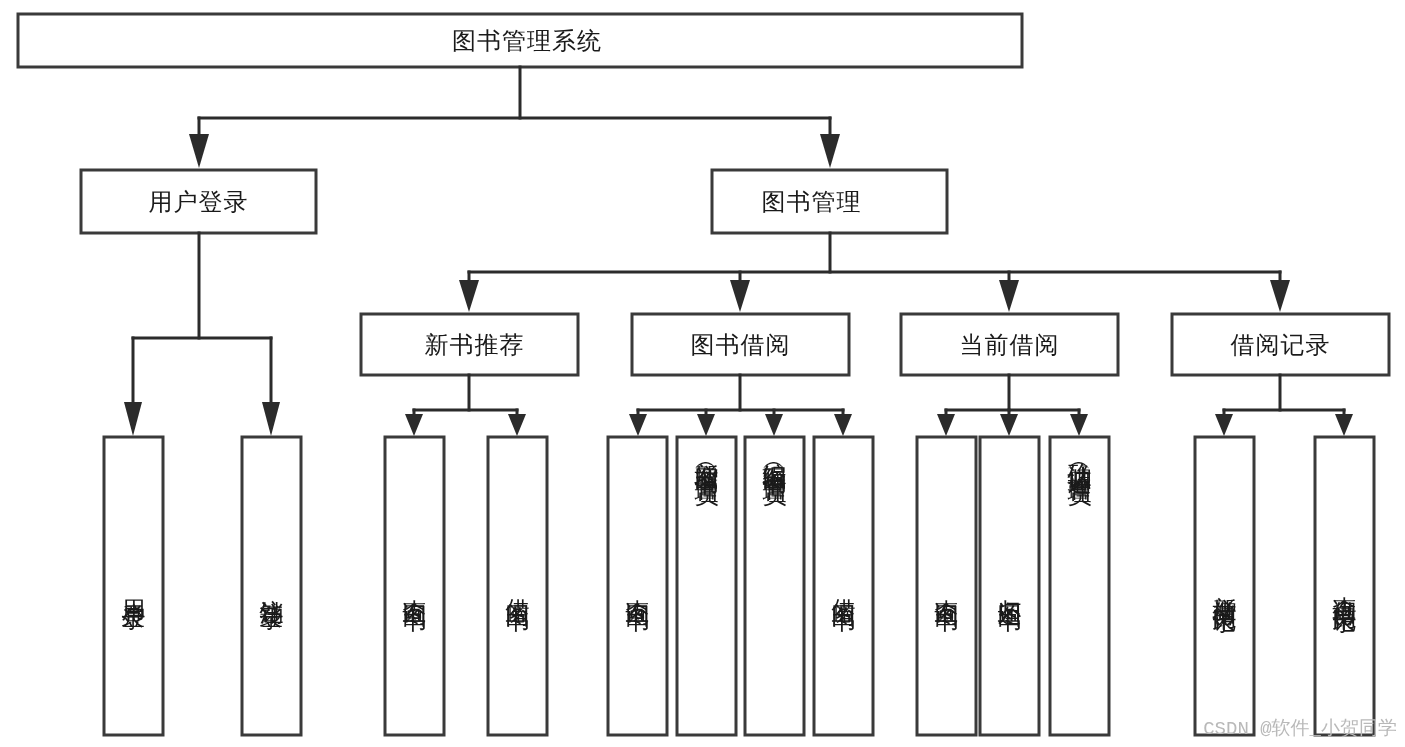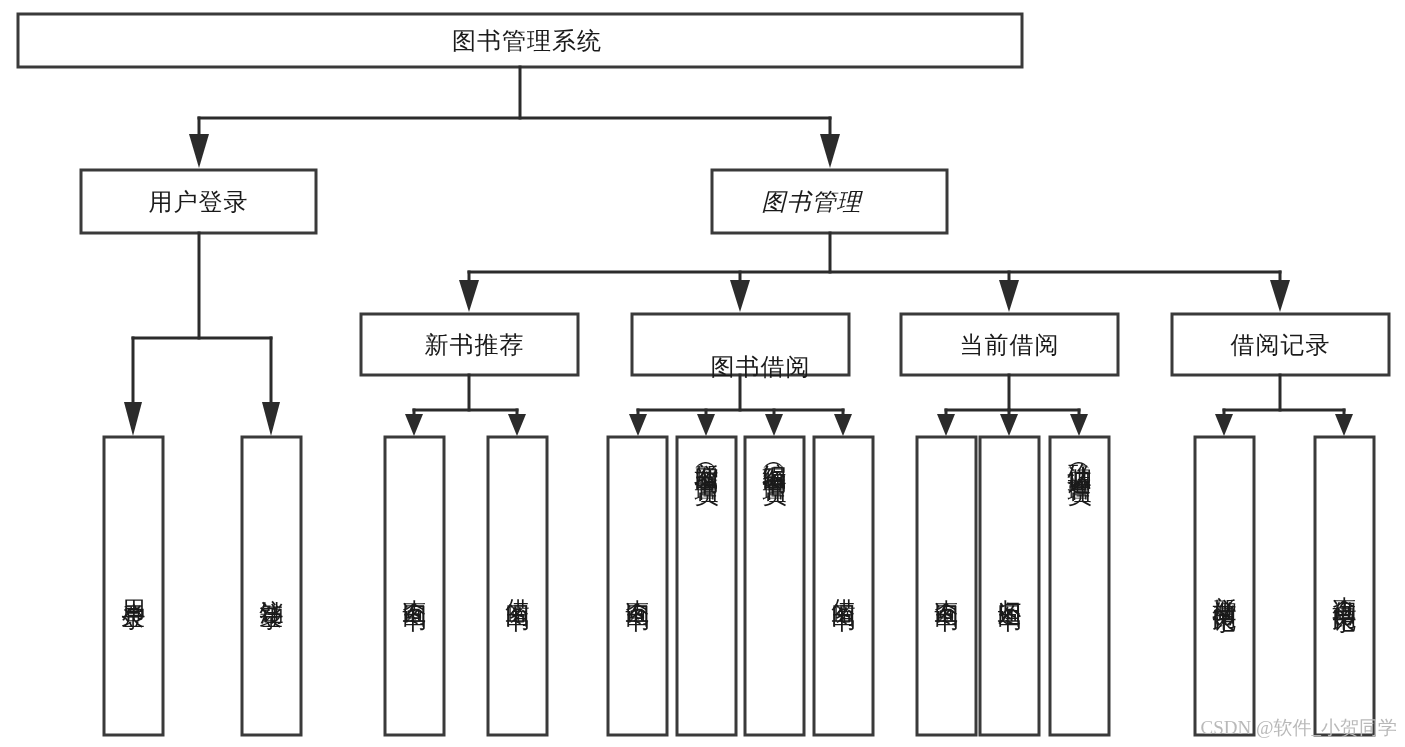--- a/index.html
+++ b/index.html
@@ -69,21 +69,21 @@
     font-family: "Liberation Sans", "DejaVu Sans", sans-serif;
     font-size: 24px;
     color: #1a1a1a;
     white-space: nowrap;
     letter-spacing: 1px;
   }
   .watermark {
     position: absolute;
     right: 8px;
     bottom: 6px;
-    font-family: Liberation Serif, serif;
+    font-family: Liberation Mono, monospace;
     font-size: 19px;
     color: #b9b9b9;
     white-space: nowrap;
     pointer-events: none;
   }
 </style>
 </head>
 <body>
 
 <div id="diagram-root">
@@ -179,29 +179,29 @@
   </svg>
 
   <div class="hlabel-wrap" style="left:18px; top:14px; width:1004px; height:53px;padding-left:7px;">
     <span class="hlabel-text">图书管理系统</span>
   </div>
 
   <div class="hlabel-wrap" style="left:81px; top:170px; width:235px; height:63px;">
     <span class="hlabel-text">用户登录</span>
   </div>
 
-  <div class="hlabel-wrap" style="left:712px; top:170px; width:199px; height:63px;font-style:italic;">
+  <div class="hlabel-wrap" style="left:712px; top:170px; width:199px; height:63px;">
     <span class="hlabel-text">图书管理</span>
   </div>
 
   <div class="hlabel-wrap" style="left:361px; top:314px; width:227px; height:61px;">
     <span class="hlabel-text">新书推荐</span>
   </div>
 
-  <div class="hlabel-wrap" style="left:652px; top:314px; width:217px; height:61px;margin-top:22px;">
+  <div class="hlabel-wrap" style="left:632px; top:314px; width:217px; height:61px;">
     <span class="hlabel-text">图书借阅</span>
   </div>
 
   <div class="hlabel-wrap" style="left:901px; top:314px; width:217px; height:61px;">
     <span class="hlabel-text">当前借阅</span>
   </div>
 
   <div class="hlabel-wrap" style="left:1172px; top:314px; width:217px; height:61px;">
     <span class="hlabel-text">借阅记录</span>
   </div>

